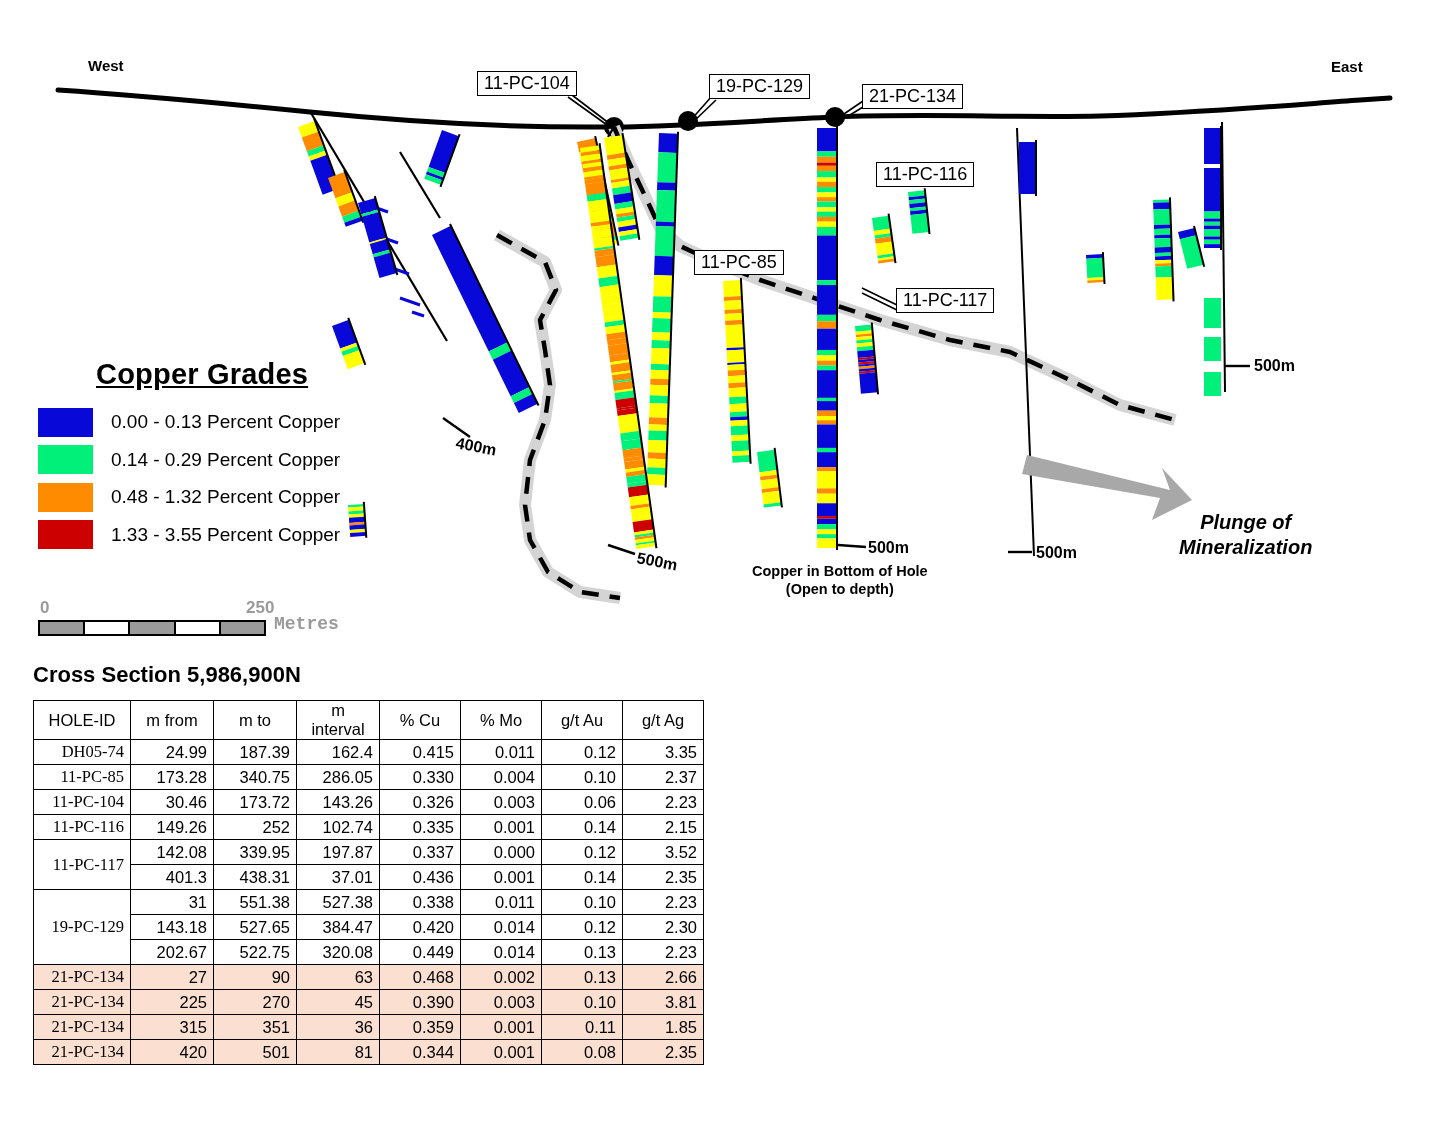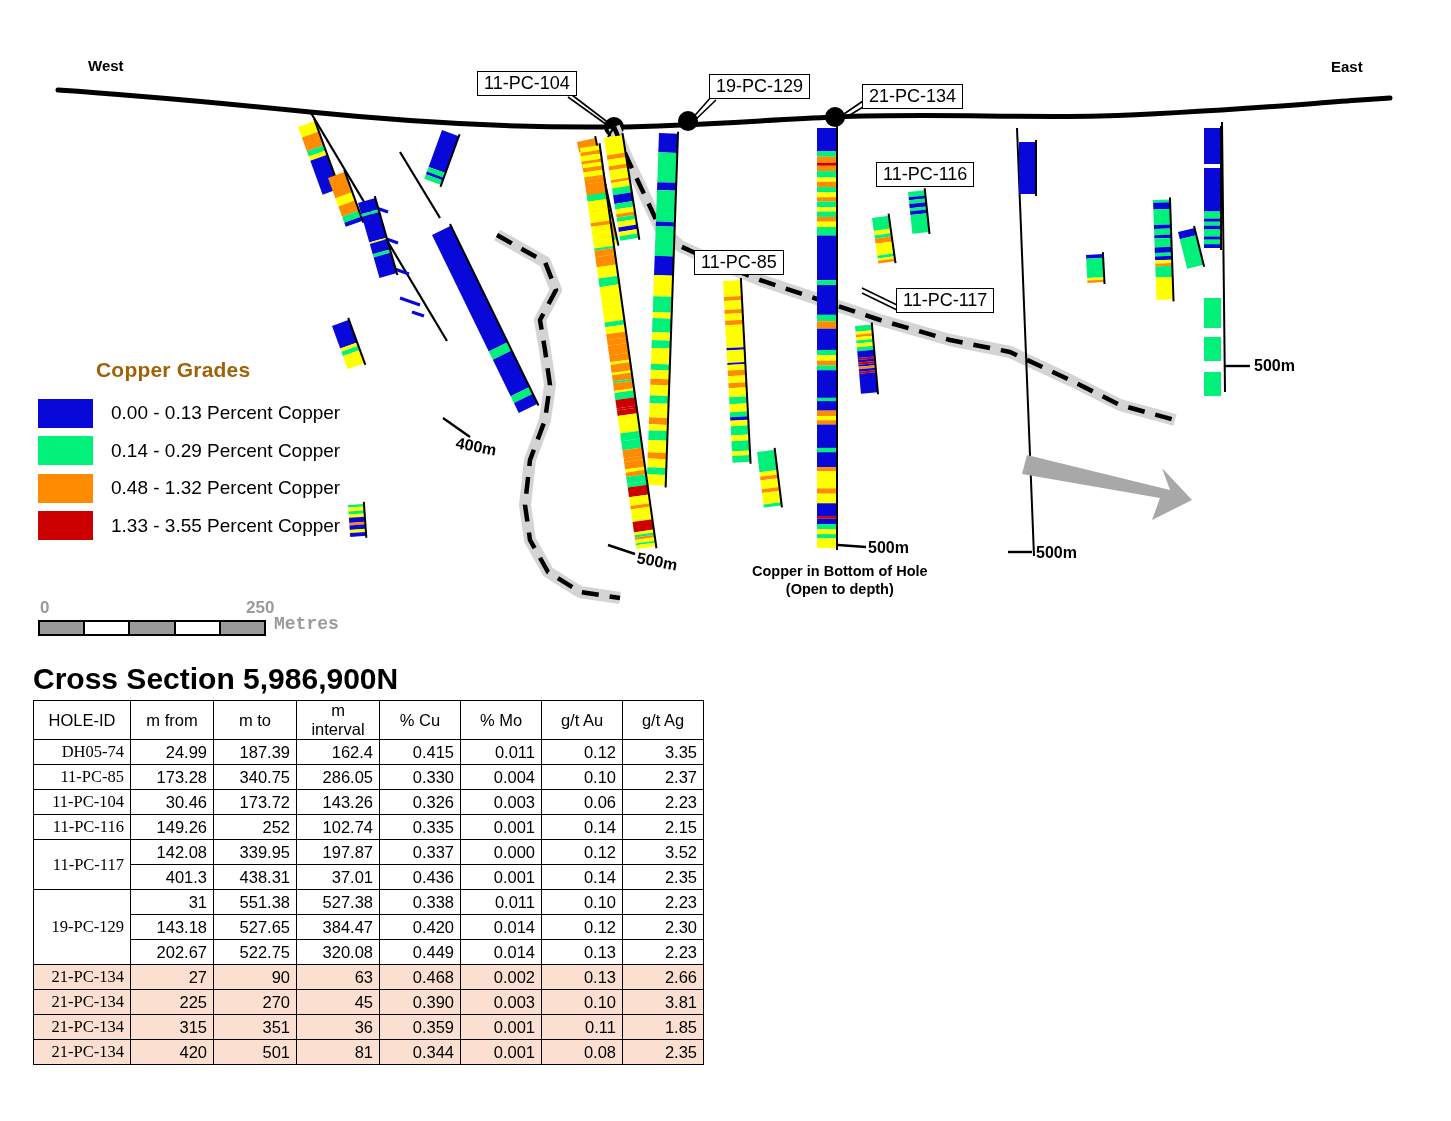--- a/index.html
+++ b/index.html
@@ -20,38 +20,38 @@
   .depthlabel.rot{transform:rotate(11deg);transform-origin:left center;}
 
   .botnote{position:absolute;font-size:14.5px;font-weight:bold;color:#000;text-align:center;
            line-height:18px;white-space:nowrap;}
 
   .plunge{position:absolute;font-size:20px;font-weight:bold;font-style:italic;color:#000;
           text-align:center;line-height:25px;white-space:nowrap;}
 
   
   #legend{position:absolute;left:38px;top:358px;}
-  #legend .ltitle{font-size:21px;font-weight:bold;color:#a16207;margin:0 0 16px 58px;letter-spacing:.2px;}
+  #legend .ltitle{font-size:29px;font-weight:bold;color:#000000;margin:0 0 16px 58px;letter-spacing:.2px;text-decoration:underline;}
   .lrow{display:flex;align-items:center;height:30px;margin-bottom:7.5px;}
   .lswatch{width:55px;height:29px;margin-right:18px;}
   .ltext{font-size:19px;color:#000;}
 
   
   #scalebar{position:absolute;left:38px;top:598px;width:295px;}
   #scalebar .snums{position:relative;height:22px;}
   #scalebar .snums span{position:absolute;font-size:17px;font-weight:bold;color:#9a9a9a;top:0;}
   #scalebar .sbar{display:flex;width:228px;height:16px;border:2px solid #000;box-sizing:border-box;}
   #scalebar .sbar i{flex:1;display:block;border-right:2px solid #000;}
   #scalebar .sbar i:last-child{border-right:none;}
   #scalebar .sbar i.g{background:#9a9a9a;}
   #scalebar .sbar i.w{background:#ffffff;}
   #scalebar .smetres{position:absolute;left:236px;top:16px;font-size:18px;font-weight:bold;color:#9a9a9a;font-family:Liberation Mono, monospace;}
 
   
-  #tabletitle{position:absolute;left:33px;top:662px;font-size:30px;font-weight:bold;color:#000;}
+  #tabletitle{position:absolute;left:33px;top:662px;font-size:22px;font-weight:bold;color:#000;}
   #gradetable{position:absolute;left:33px;top:700px;border-collapse:collapse;
               font-size:16.5px;color:#000;background:#fff;}
   #gradetable th,#gradetable td{border:1.3px solid #000;height:25px;padding:0 6px;
               font-weight:normal;box-sizing:border-box;}
   #gradetable th{text-align:center;}
   #gradetable td{text-align:right;}
   #gradetable td.hid{text-align:right;font-family:Liberation Serif, serif;}
   #gradetable tr.hl td{background:#fbe0d1;}
   #gradetable col.c0{width:97px;}
   #gradetable col.c1{width:83px;}
@@ -529,20 +529,24 @@
     <div class="depthlabel rot" style="left:637px;top:549px;">500m</div>
     <div class="depthlabel" style="left:868px;top:539px;">500m</div>
     <div class="depthlabel" style="left:1036px;top:544px;">500m</div>
     <div class="depthlabel" style="left:1254px;top:357px;">500m</div>
 
     <div class="botnote" style="left:752px;top:562px;">
       <div>Copper in Bottom of Hole</div>
       <div>(Open to depth)</div>
     </div>
 
+    <div class="plunge" style="left:1179px;top:510px;">
+      <div>Plunge of</div>
+      <div>Mineralization</div>
+    </div>
 
     <div id="legend">
       <div class="ltitle">Copper Grades</div>
       <div id="legend-rows">
           <div class="lrow">
             <div class="lswatch" style="background: rgb(8, 8, 216);"></div>
             <div class="ltext">0.00 - 0.13 Percent Copper</div>
           </div>
           <div class="lrow">
             <div class="lswatch" style="background: rgb(0, 240, 122);"></div>

